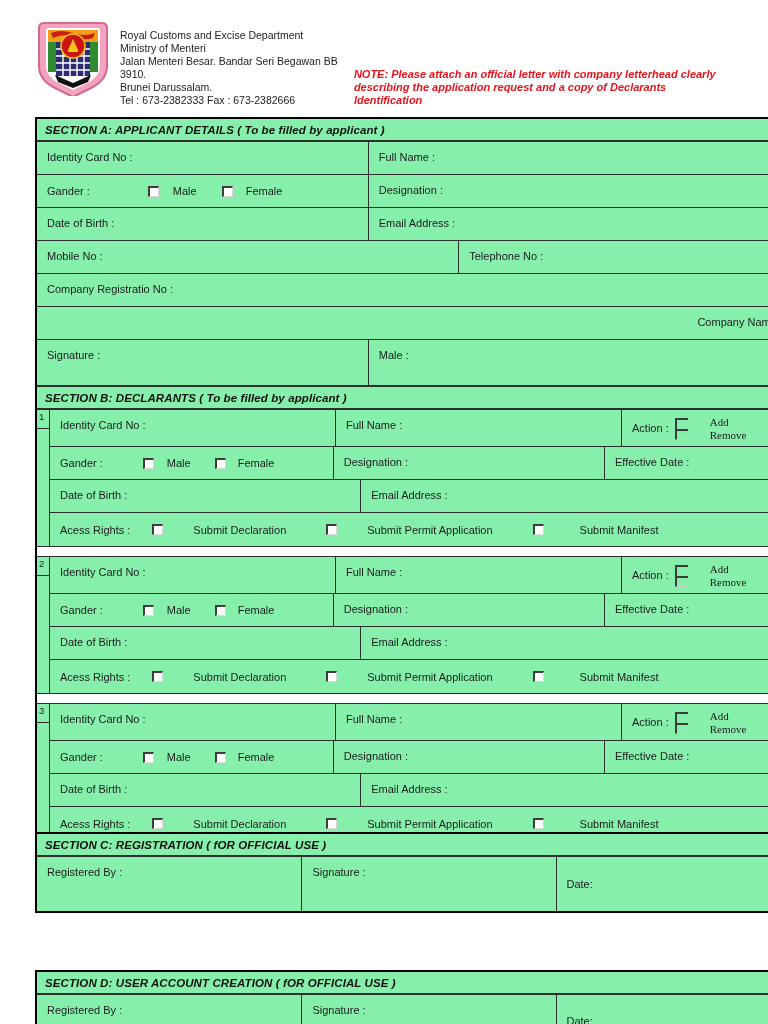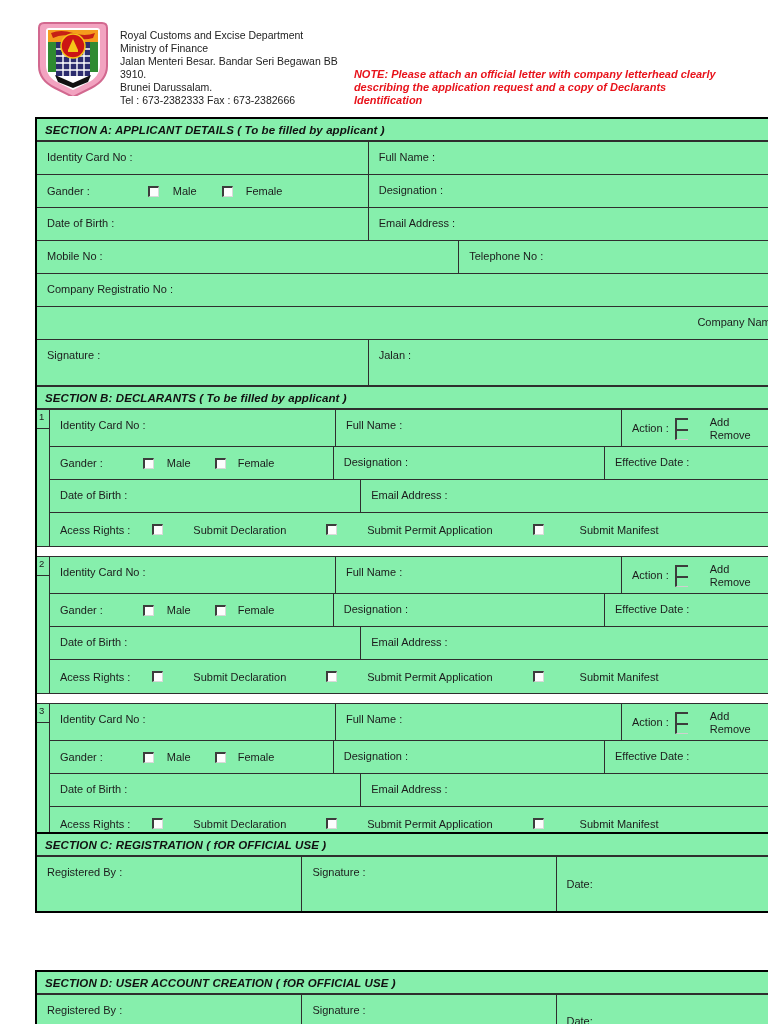--- a/index.html
+++ b/index.html
@@ -36,21 +36,21 @@
     border-top:2px solid #3c3c3c; border-left:2px solid #3c3c3c;
     border-right:1px solid #d9d9d9; border-bottom:1px solid #d9d9d9;
   }
   
   .actbox { display:inline-block; margin-left:6px; margin-top:2px; }
   .actbox .half {
     width:13px; height:11px;
     border-top:2px solid #3c3c3c; border-left:2px solid #3c3c3c;
   }
   .actbox .half.bottom { border-bottom:1px solid #cfcfcf; }
-  .addremove { display:flex; flex-direction:column; font-size:11px; line-height:13px; margin-left:22px; margin-top:1px; }
+  .addremove { display:flex; flex-direction:column; font-size:11px; line-height:13px; margin-left:22px; margin-top:1px;font-family:Liberation Serif, serif; }
   
   .block { display:flex; border-bottom:1.5px solid #2e2e2e; }
   .numcol { width:13px; flex:0 0 13px; border-right:1.5px solid #2e2e2e; }
   .numbox { height:19px; border-bottom:1.5px solid #2e2e2e; font-size:9.5px; padding-left:2px; padding-top:1px; }
   .blockmain { flex:1; display:flex; flex-direction:column; }
   .blockmain .row:last-child { border-bottom:none; }
   .gaprow { height:10px; border-bottom:1.5px solid #2e2e2e; background:#fff; }
   .lbl { white-space:nowrap; }
 </style>
 </head>
@@ -79,21 +79,21 @@
             <line x1="49" y1="22" x2="49" y2="56"></line>
         </g>
         <circle cx="38" cy="26" r="12" fill="#cc1414" stroke="#f5c518" stroke-width="1.5"></circle>
         <path d="M33 30 l5 -11 l5 11 z" fill="#f5c518"></path>
         <rect x="33" y="30" width="10" height="2" fill="#f5c518"></rect>
         <path d="M20 55 l18 8 l18 -8 l-3 7 l-15 6 l-15 -6 z" fill="#111111"></path>
       </svg>
     </div>
     <div class="agency">
       <div>Royal Customs and Excise Department</div>
-      <div>Ministry of Finance</div>
+      <div>Ministry of Menteri</div>
       <div>Jalan Menteri Besar. Bandar Seri Begawan BB 3910.</div>
       <div>Brunei Darussalam.</div>
       <div>Tel : 673-2382333 Fax : 673-2382666</div>
     </div>
     <div class="title-block">
       <div class="note" style="color:#e8131b;">NOTE: Please attach an official letter with company letterhead clearly describing the application request and a copy of  Declarants Identification</div>
     </div>
   </div>
 
   <div class="tbl" style="top:117px;">
@@ -129,21 +129,21 @@
     <div class="row h33">
       <div class="cell" style="width:100%;"><span class="lbl">Company Registratio No :</span></div>
     </div>
 
     <div class="row h33">
       <div class="cell" style="width:100%;text-align:right;"><span class="lbl">Company Name :</span></div>
     </div>
 
     <div class="row h46">
       <div class="cell" style="width:44%;"><span class="lbl">Signature :</span></div>
-      <div class="cell" style="width:56%;"><span class="lbl">Jalan :</span></div>
+      <div class="cell" style="width:56%;"><span class="lbl">Male :</span></div>
     </div>
 
     <div class="sechead" style="border-top:0.5px solid #2e2e2e;">SECTION B: DECLARANTS ( To be filled by applicant )</div>
 
     <div class="block">
       <div class="numcol">
         <div class="numbox">1</div>
       </div>
       <div class="blockmain">
         <div class="row h37">

